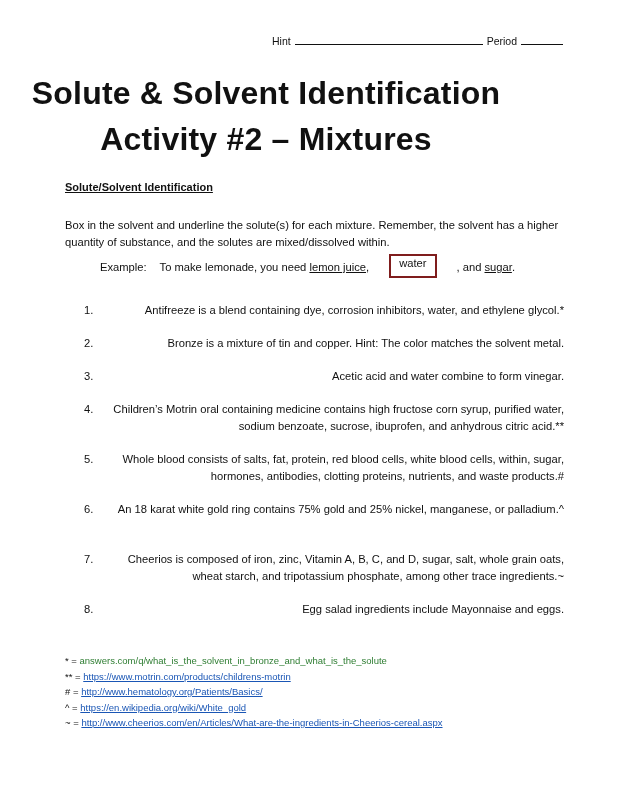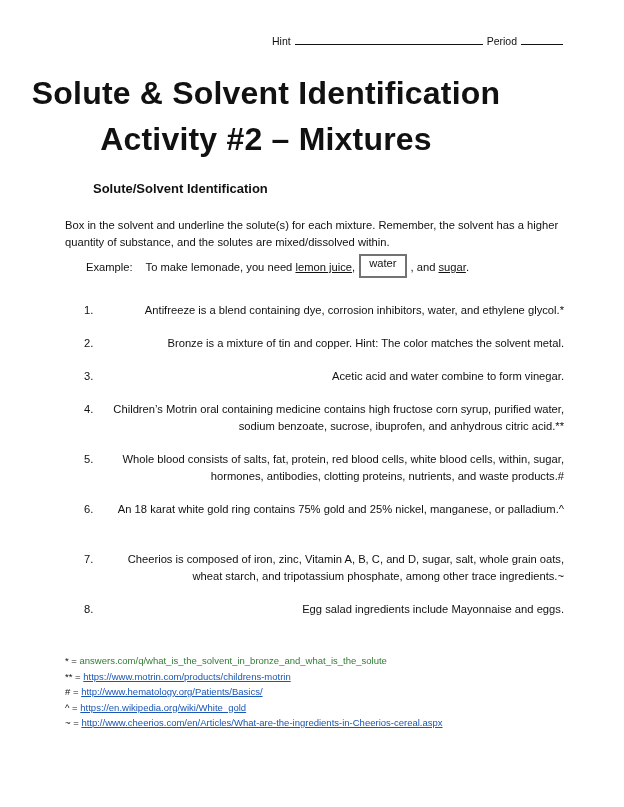--- a/index.html
+++ b/index.html
@@ -16,35 +16,35 @@
     .blank-name { width: 188px; margin: 0 4px 0 4px; }
     .blank-period { width: 42px; margin-left: 4px; }
 
     .title {
       position: absolute; top: 70px; left: 0; width: 532px;
       text-align: center; font-weight: bold; font-size: 32px; line-height: 46px;
       letter-spacing: 0.2px;
     }
     .section-heading {
       position: absolute; top: 181px; left: 65px;
-      font-size: 13px; font-weight: bold;  margin-left: 28px;
+      font-size: 11px; font-weight: bold; text-decoration: underline;
     }
     .intro {
       position: absolute; top: 217px; left: 65px; width: 500px;
       font-size: 11.2px; line-height: 17px;
     }
     .example {
       position: absolute; top: 258px; left: 86px;
       font-size: 11.2px; white-space: nowrap;
     }
-    .example .lbl { margin-right: 10px; }
+    .example .lbl { margin-right: 10px; margin-left: 14px; }
     .u { text-decoration: underline; }
     .boxed {
-      display: inline-block; border: 2px solid #737373;
-      padding: 1px 8px 7px 8px; position: relative; top: -4px; margin: 0 4px;
+      display: inline-block; border: 2px solid #7f1d1d;
+      padding: 1px 8px 7px 8px; position: relative; top: -4px; margin: 0 20px;
     }
     .qlist {
       position: absolute; top: 0; left: 0; width: 624px; height: 640px;
       list-style: none; margin: 0; padding: 0;
     }
     .q {
       position: absolute; left: 84px; width: 480px;
       font-size: 11.2px; line-height: 16.5px;
     }
     .q .num { position: absolute; left: 0; top: 0; }

